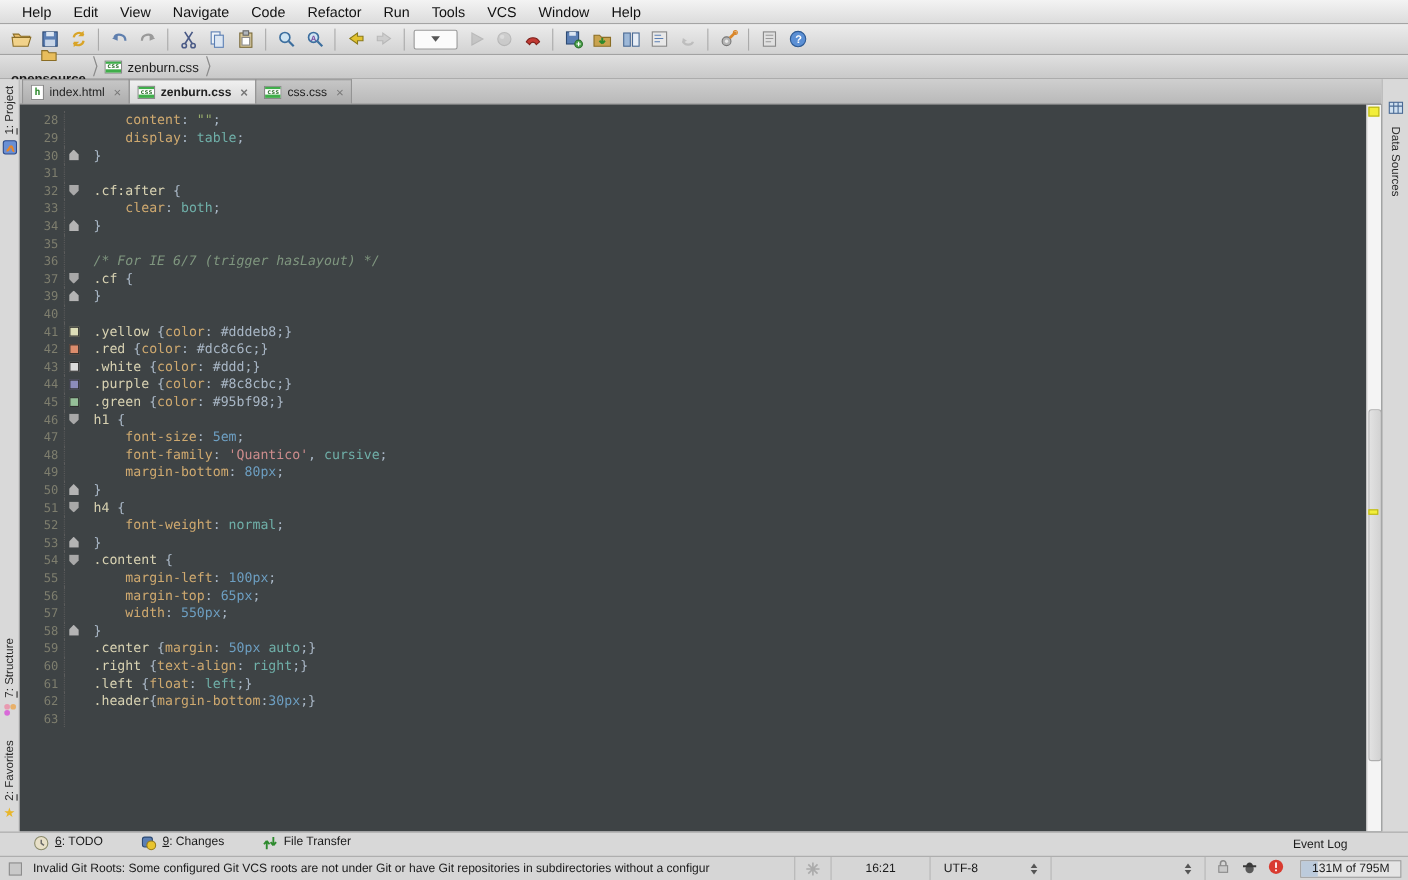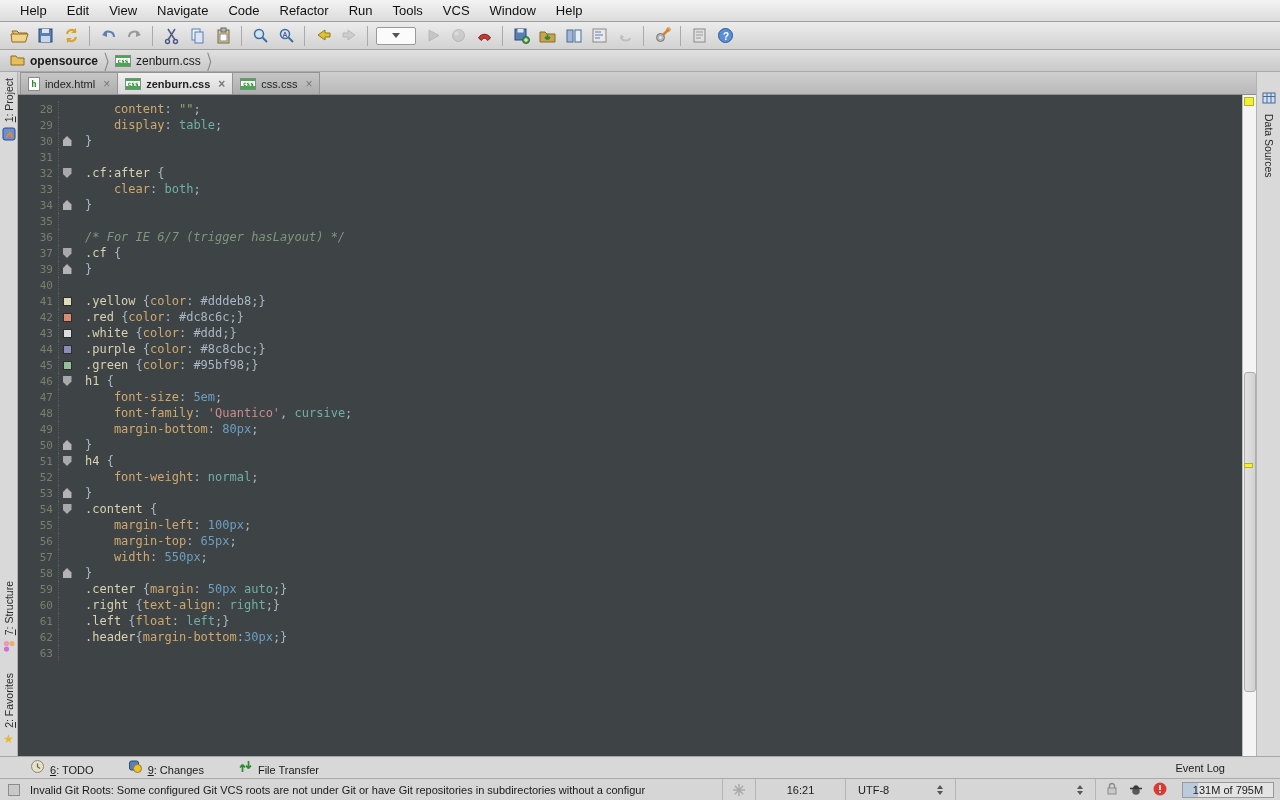--- a/index.html
+++ b/index.html
@@ -24,21 +24,21 @@
   .combo { width:40px; height:18px; background:#fbfbfb; border:1px solid #9a9a9a; border-radius:2px;
     display:flex; align-items:center; justify-content:center; margin:0 3px; }
   .combo .tri { width:0; height:0; border-left:4px solid transparent; border-right:4px solid transparent;
     border-top:5px solid #555; }
 
   
   .breadcrumbs { position:absolute; left:0; top:50px; width:1280px; height:22px;
     background:linear-gradient(#e0e0e0,#c9c9c9); border-bottom:1px solid #a8a8a8;
     display:flex; align-items:center; padding-left:8px; }
   .crumb { display:flex; align-items:center; gap:5px; font-size:12px; color:#1a1a1a; padding:0 2px; }
-  .crumb.first { font-weight:bold; }
+  .crumb.first { font-weight:bold;flex-direction:column; }
   .crumb-chevron { color:#8a8a8a; font-size:15px; margin:0 4px; transform:scaleY(1.4); }
 
   
   .main { position:absolute; left:0; top:72px; width:1280px; height:684px; display:flex; }
   .stripe { background:#d9d9d9; display:flex; flex-direction:column; align-items:center; }
   .stripe-left { width:18px; border-right:1px solid #b2b2b2; }
   .stripe-right { width:24px; border-left:1px solid #b2b2b2; }
   .v-label { font-size:10.5px; color:#2a2a2a; white-space:nowrap; }
   .v-left { writing-mode:vertical-rl; transform:rotate(180deg); }
   .v-right { writing-mode:vertical-rl; }
@@ -88,21 +88,21 @@
     border-left:1px solid #bdbdbd; }
   .ss-mark-top { position:absolute; left:1px; top:2px; width:10px; height:9px; background:#f2ee3a; border:1px solid #b8b41a; }
   .ss-thumb { position:absolute; left:1px; top:277px; height:320px; width:12px;
     background:linear-gradient(90deg,#e2e2e2,#d2d2d2); border:1px solid #aeaeae; border-radius:3px; }
   .ss-mark-2 { position:absolute; left:1px; top:368px; width:9px; height:5px; background:#f2ee3a; border:1px solid #b8b41a; }
 
   
   .toolwindow-bar { position:absolute; left:0; top:756px; width:1280px; height:22px;
     background:#d8d8d8; border-top:1px solid #a8a8a8; display:flex; align-items:center;
     padding:0 10px 0 30px; font-size:11px; color:#1a1a1a; }
-  .tw-item { display:flex; align-items:flex-end; gap:5px; margin-right:34px; }
+  .tw-item { display:flex; align-items:flex-start; gap:5px; margin-right:34px; }
   .tw-right { margin-left:auto; margin-right:45px; }
 
   
   .statusbar { position:absolute; left:0; top:778px; width:1280px; height:22px;
     background:#d6d6d6; border-top:1px solid #aaa; display:flex; align-items:center;
     font-size:11px; color:#1a1a1a; }
   .sb-toggle { width:12px; height:12px; background:#c9c9c9; border:1px solid #8c8c8c; margin:0 10px 0 8px; flex:none; }
   .sb-msg { flex:1; min-width:0; white-space:nowrap; overflow:hidden; }
   .sb-widget { display:flex; align-items:center; justify-content:center; height:22px;
     border-left:1px solid #b5b5b5; padding:0 12px; flex:none; }

